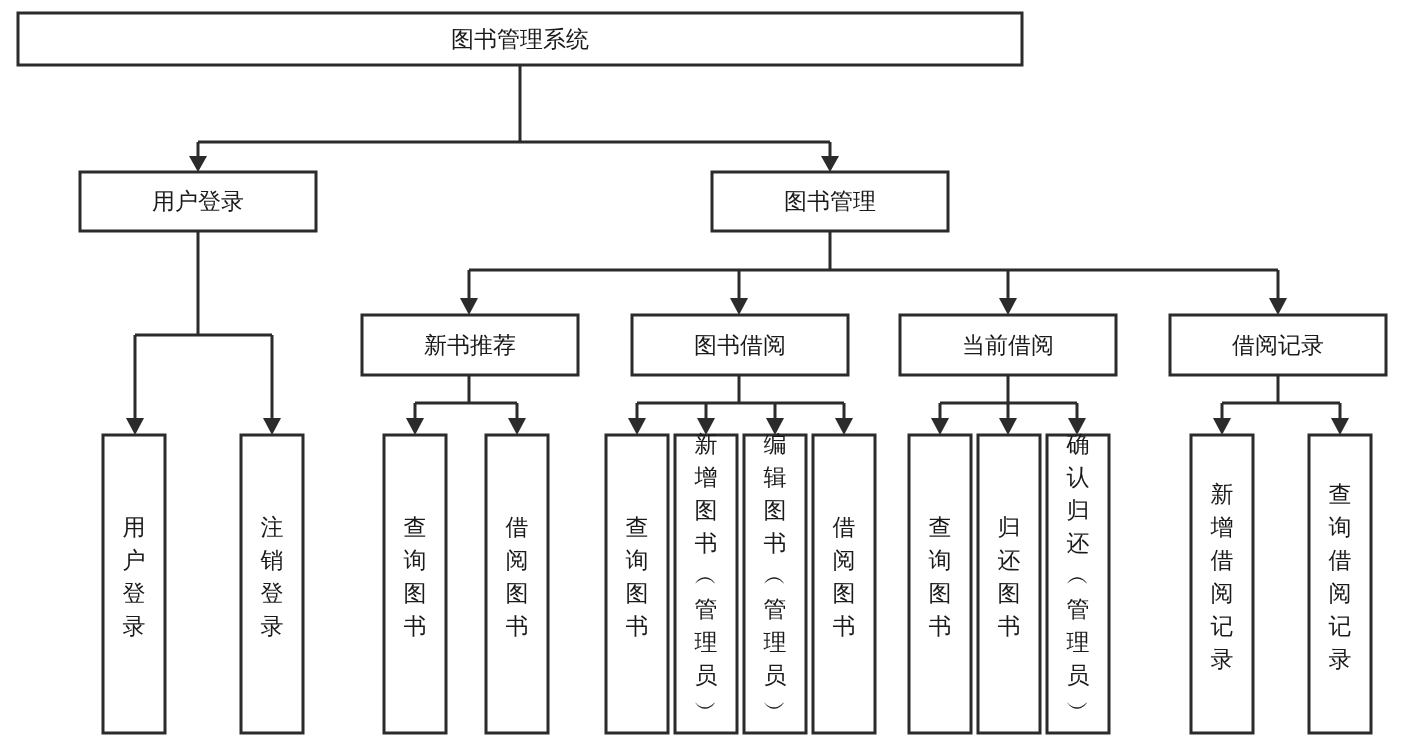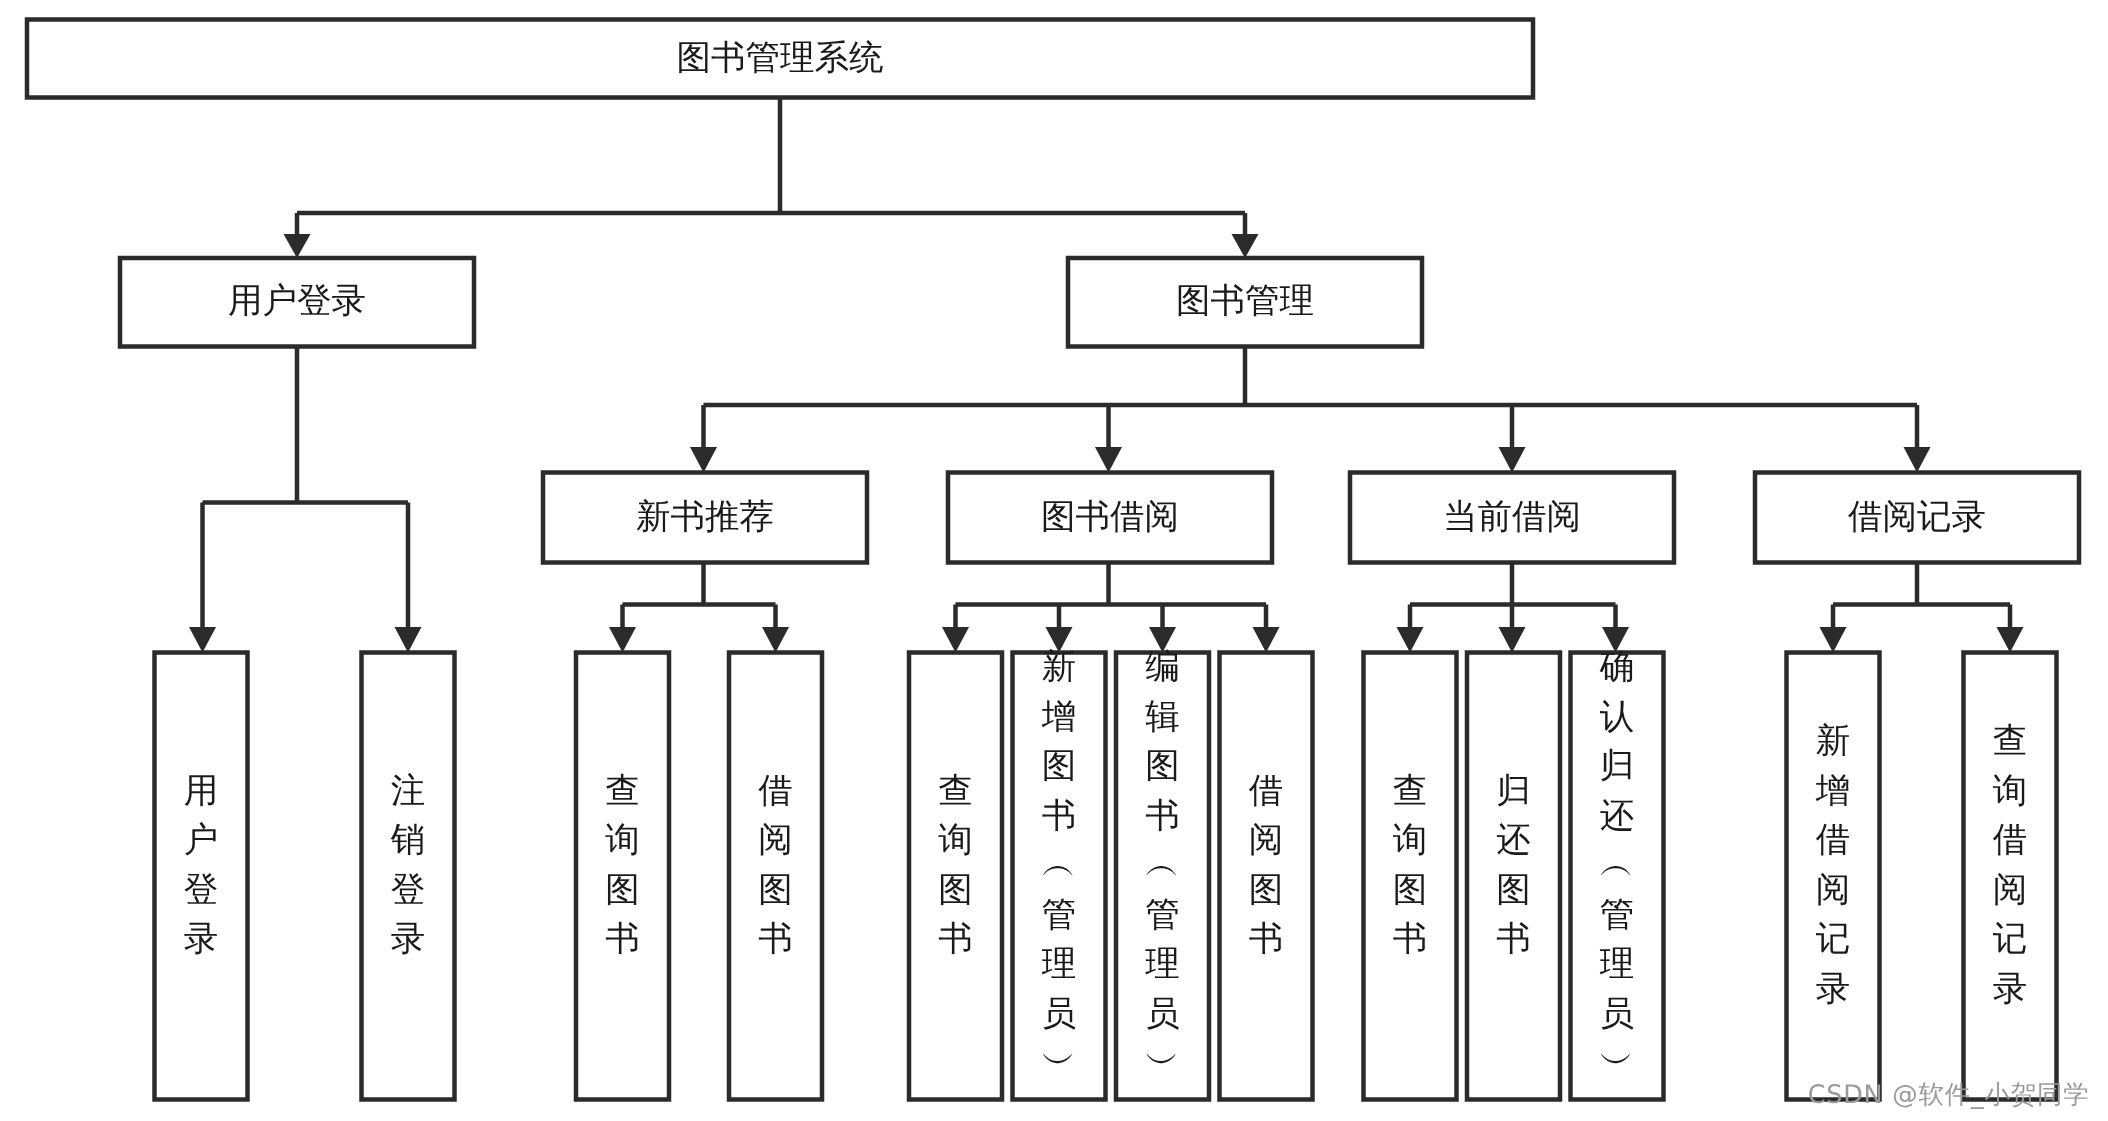--- a/index.html
+++ b/index.html
@@ -236,15 +236,14 @@
       <rect class="node-box" x="1191" y="435" width="62" height="298"></rect>
       <text class="node-label-vertical" x="1222" y="501.5"><tspan x="1222" dy="0">新</tspan><tspan x="1222" dy="33">增</tspan><tspan x="1222" dy="33">借</tspan><tspan x="1222" dy="33">阅</tspan><tspan x="1222" dy="33">记</tspan><tspan x="1222" dy="33">录</tspan></text>
     </g>
     <g>
       <rect class="node-box" x="1309" y="435" width="62" height="298"></rect>
       <text class="node-label-vertical" x="1340" y="501.5"><tspan x="1340" dy="0">查</tspan><tspan x="1340" dy="33">询</tspan><tspan x="1340" dy="33">借</tspan><tspan x="1340" dy="33">阅</tspan><tspan x="1340" dy="33">记</tspan><tspan x="1340" dy="33">录</tspan></text>
     </g>
 
   </svg>
 
-  <div class="watermark-text">CSDN @软件_小贺同学</div>
 
 </div>
 
 </body></html>

